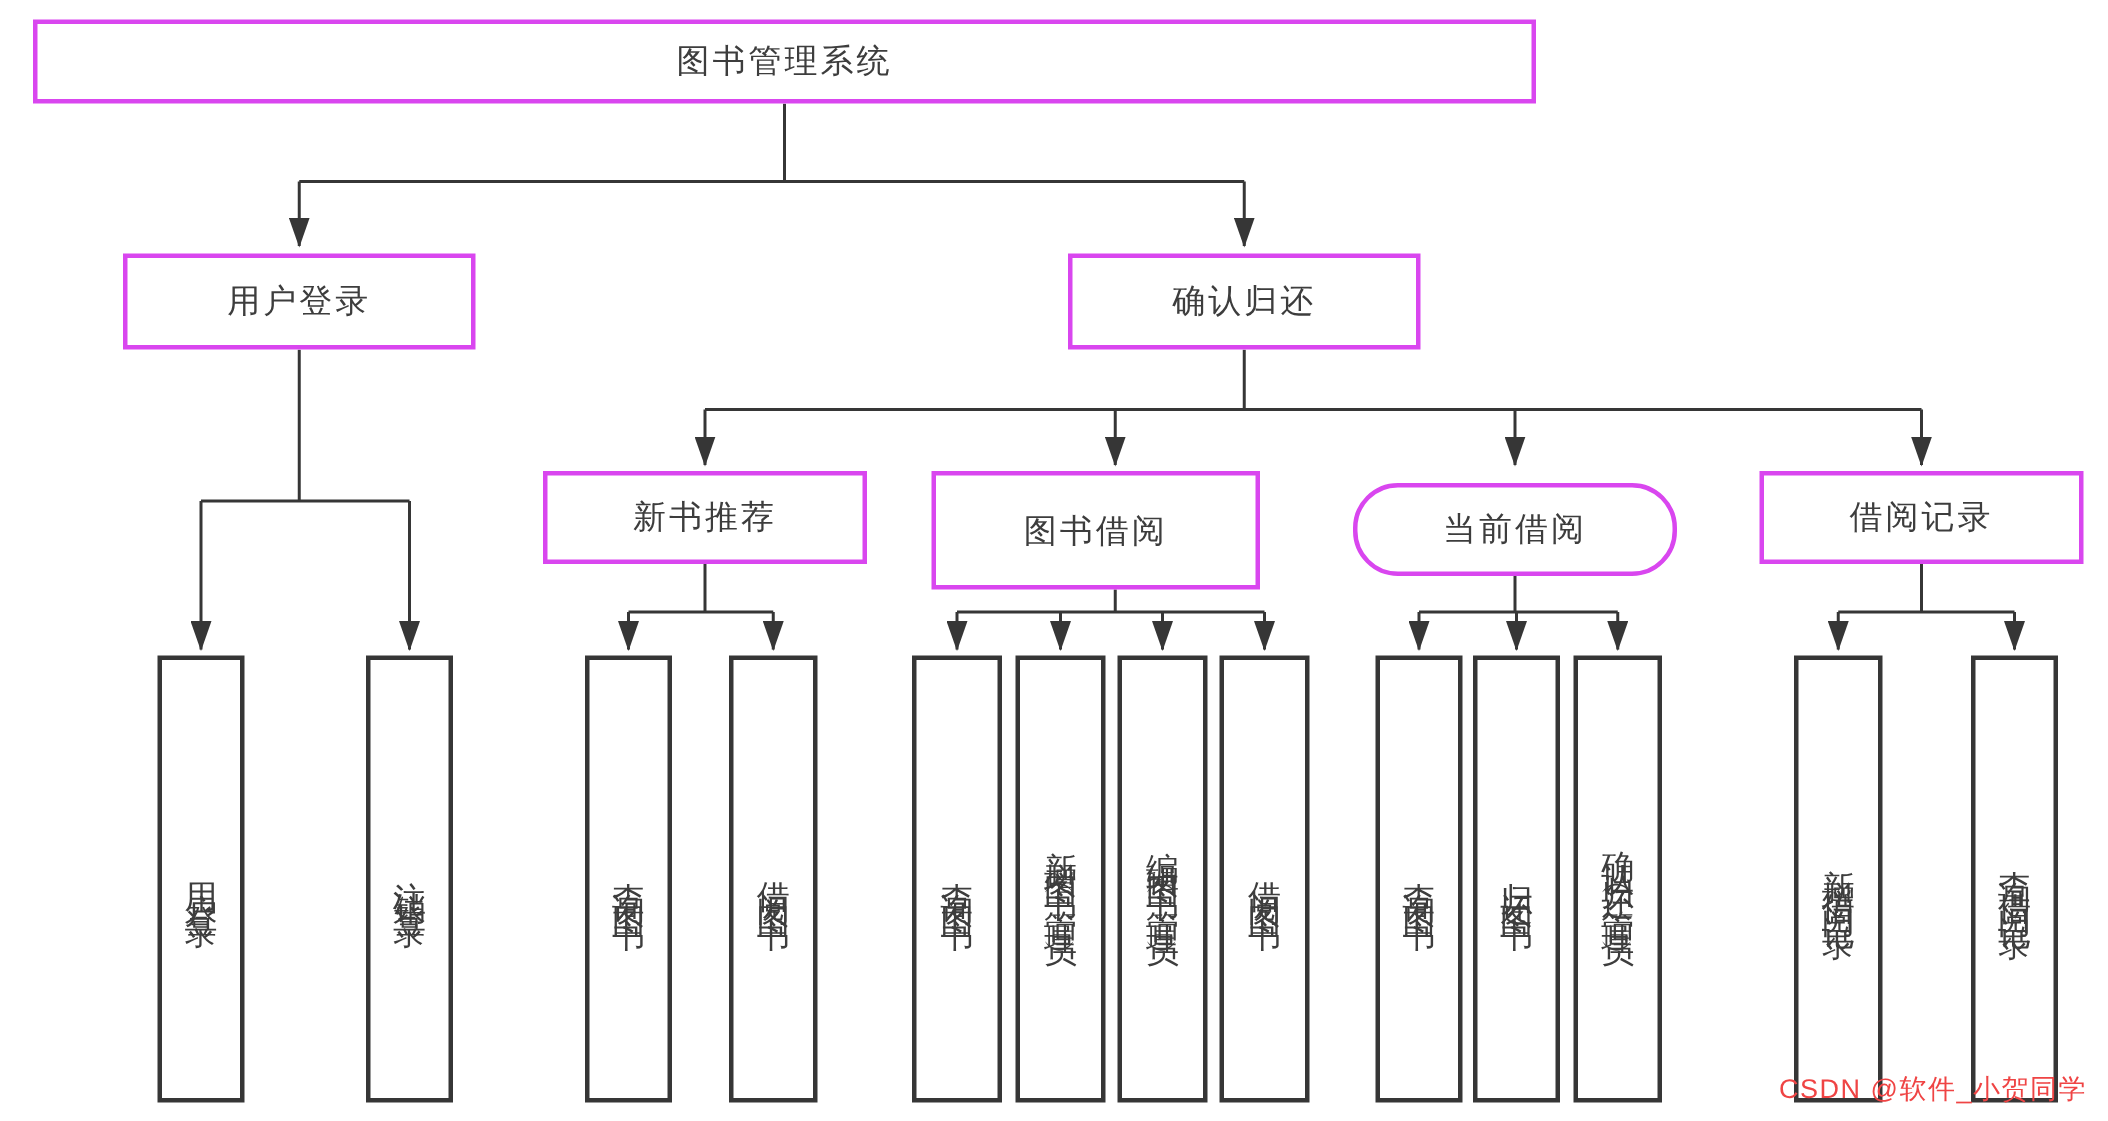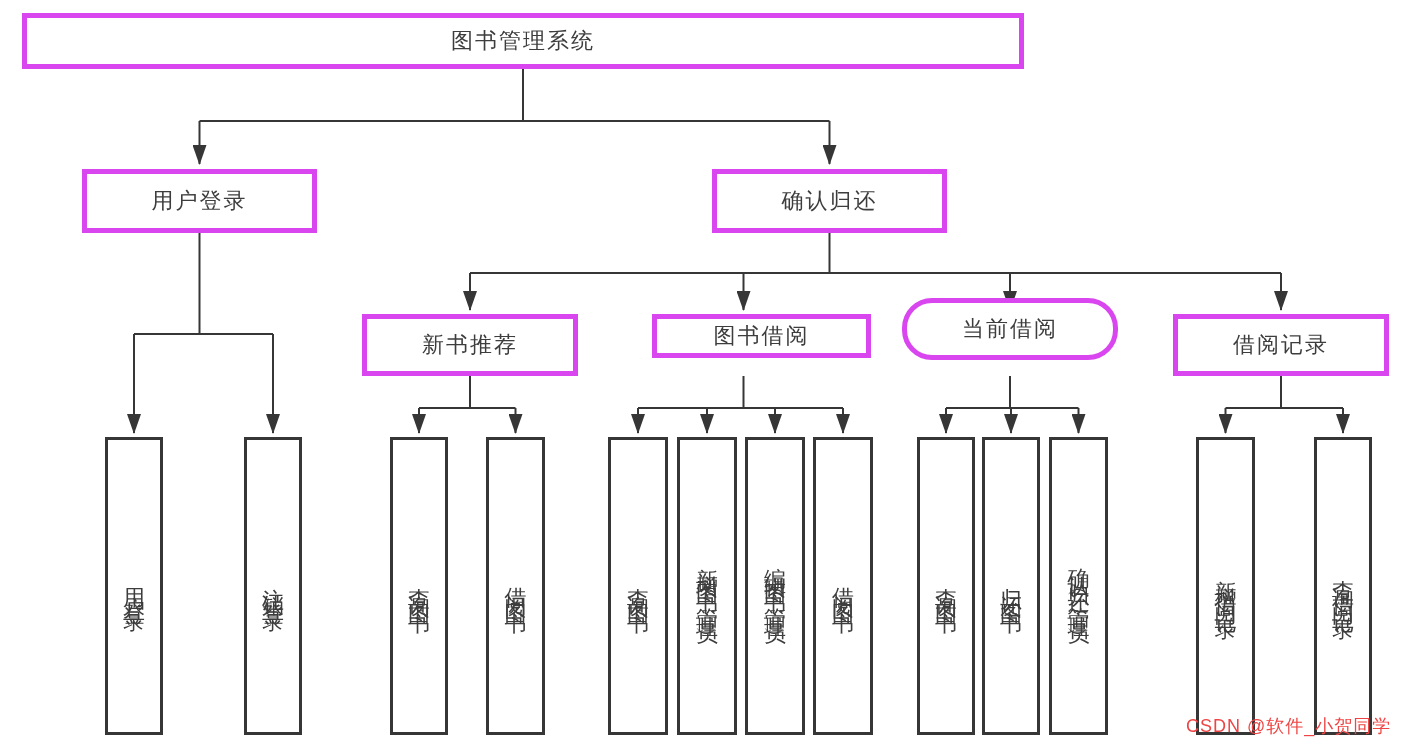--- a/index.html
+++ b/index.html
@@ -13,21 +13,21 @@
   }
   .wires {
     position: absolute;
     left: 0; top: 0;
     width: 1405px; height: 747px;
     pointer-events: none;
   }
   .node {
     position: absolute;
     box-sizing: border-box;
-    border: 5px solid #d946ef;
+    border: 3px solid #d946ef;
     background: #ffffff;
     display: flex;
     align-items: center;
     justify-content: center;
     font-size: 22px;
     color: #3d3d3d;
     letter-spacing: 2px;
     white-space: nowrap;
   }
   .vnode {
@@ -113,22 +113,22 @@
       <path d="M1343 408 V433" marker-end="url(#arr)"></path>
     </g>
   </svg>
 
   <div class="node" style="left:22px; top:13px; width:1002px; height:56px;">图书管理系统</div>
 
   <div class="node" style="left:82px; top:169px; width:235px; height:64px;">用户登录</div>
   <div class="node" style="left:712px; top:169px; width:235px; height:64px;">确认归还</div>
 
   <div class="node" style="left:362px; top:314px; width:216px; height:62px;">新书推荐</div>
-  <div class="node" style="left:652px; top:314px; width:219px; height:44px;">图书借阅</div>
-  <div class="node" style="left:902px; top:298px; width:216px; height:62px;border-radius:30px;">当前借阅</div>
+  <div class="node" style="left:621px; top:314px; width:219px; height:79px;">图书借阅</div>
+  <div class="node" style="left:902px; top:322px; width:216px; height:62px;border-radius:30px;">当前借阅</div>
   <div class="node" style="left:1173px; top:314px; width:216px; height:62px;">借阅记录</div>
 
   <div class="vnode" style="left:105px; top:437px; width:58px; height:298px;">
     <span class="vlabel">用户登录</span>
   </div>
   <div class="vnode" style="left:244px; top:437px; width:58px; height:298px;">
     <span class="vlabel">注销登录</span>
   </div>
 
   <div class="vnode" style="left:390px; top:437px; width:58px; height:298px;">

